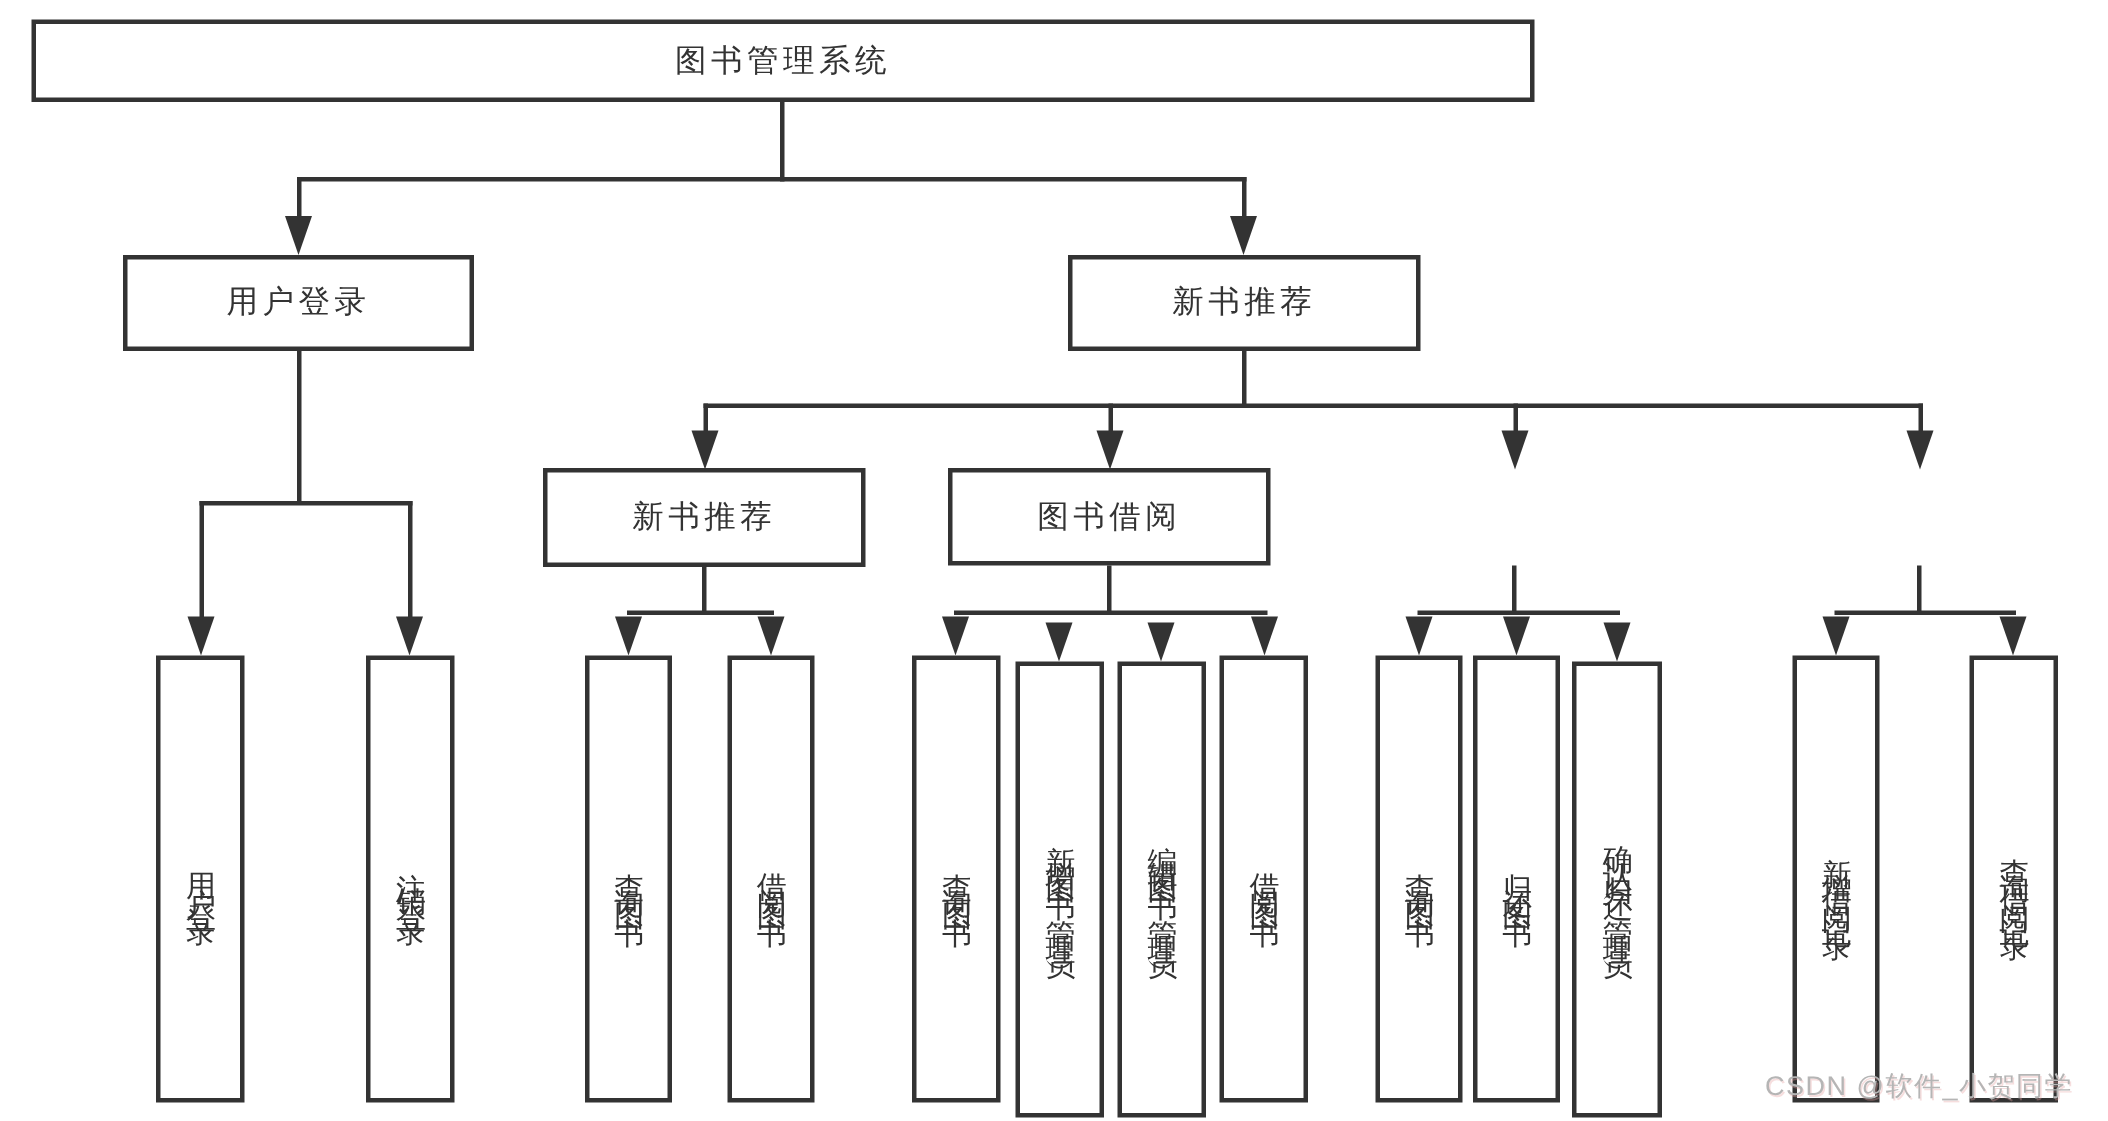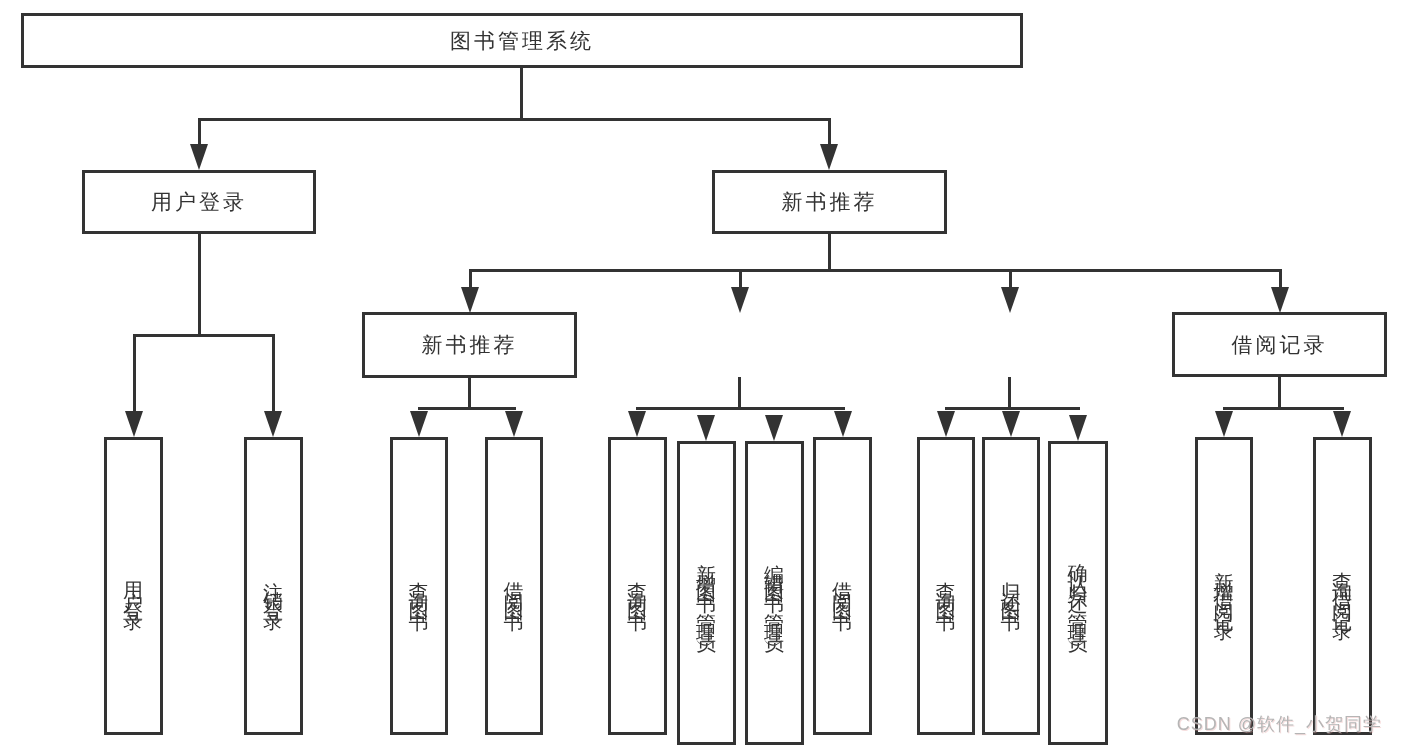--- a/index.html
+++ b/index.html
@@ -63,21 +63,21 @@
   <div class="line" style="left:469px;top:269px;width:3px;height:20px"></div>
   <div class="arrow" style="left:461px;top:287px"></div>
   <div class="line" style="left:739px;top:269px;width:3px;height:20px"></div>
   <div class="arrow" style="left:731px;top:287px"></div>
   <div class="line" style="left:1009px;top:269px;width:3px;height:20px"></div>
   <div class="arrow" style="left:1001px;top:287px"></div>
   <div class="line" style="left:1279px;top:269px;width:3px;height:20px"></div>
   <div class="arrow" style="left:1271px;top:287px"></div>
 
   <div class="box" style="left:362px;top:312px;width:215px;height:66px">新书推荐</div>
-  <div class="box" style="left:1172px;top:312px;width:215px;height:65px">借阅记录</div>
+  <div class="box" style="left:632px;top:312px;width:215px;height:65px">图书借阅</div>
 
   <div class="line" style="left:468px;top:377px;width:3px;height:32px"></div>
   <div class="line" style="left:418px;top:407px;width:98px;height:3px"></div>
   <div class="arrow" style="left:410px;top:411px"></div>
   <div class="arrow" style="left:505px;top:411px"></div>
 
   <div class="line" style="left:738px;top:377px;width:3px;height:32px"></div>
   <div class="line" style="left:636px;top:407px;width:209px;height:3px"></div>
   <div class="arrow" style="left:628px;top:411px"></div>
   <div class="arrow" style="left:697px;top:415px"></div>

